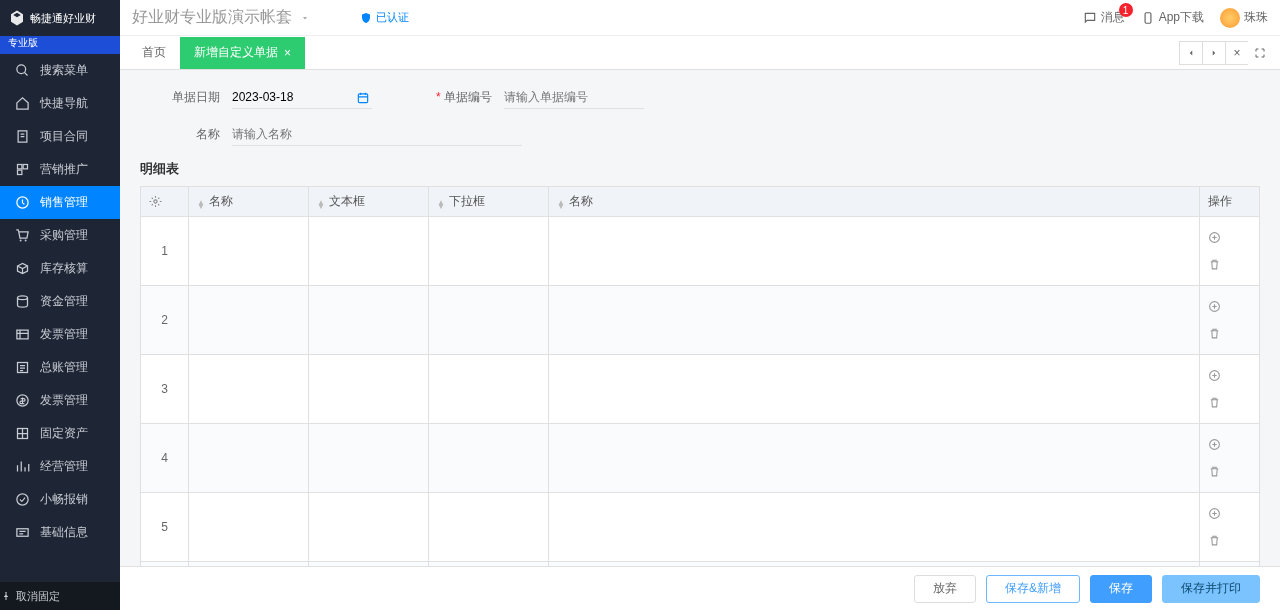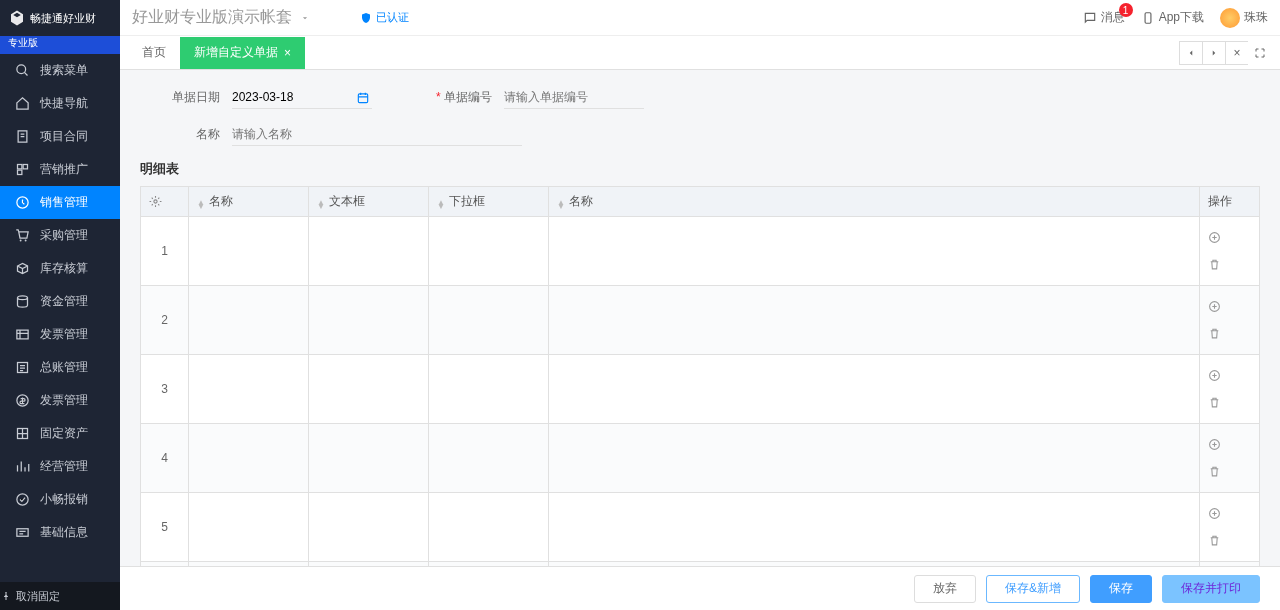--- a/index.html
+++ b/index.html
@@ -58,21 +58,21 @@
 .gear-cell { text-align: center; width: 48px; }
 .actions-cell { text-align: center; width: 60px; }
 .sort-icon { color: #bbb; margin-right: 4px; display: inline-flex; flex-direction: column; line-height: 4px; font-size: 8px; }
 .row-action-icon { color: #999; cursor: pointer; margin: 0 3px; }
 
 
 .bottombar { position: absolute; bottom: 0; left: 120px; right: 0; height: 44px; background: #fff; border-top: 1px solid #e0e0e0; display: flex; align-items: center; justify-content: flex-end; padding: 0 20px; gap: 10px; }
 .btn { height: 28px; padding: 0 18px; border-radius: 3px; font-size: 12px; cursor: pointer; border: 1px solid #ddd; background: #fff; color: #666; }
 .btn.o-primary { border-color: #6bb8ff; color: #409eff; }
 .btn.primary { background: #409eff; border-color: #409eff; color: #fff; }
-.btn.primary-light { background: #7bc3ff; border-color: #7bc3ff; color: #6d28d9; }
+.btn.primary-light { background: #7bc3ff; border-color: #7bc3ff; color: #0c4a6e; }
 
 svg { display: block; }
 ::-webkit-scrollbar { width: 6px; height: 6px; }
 ::-webkit-scrollbar-thumb { background: #ccc; border-radius: 3px; }
 </style>
 </head>
 <body>
 
 <div class="app">
   <aside class="sidebar">

